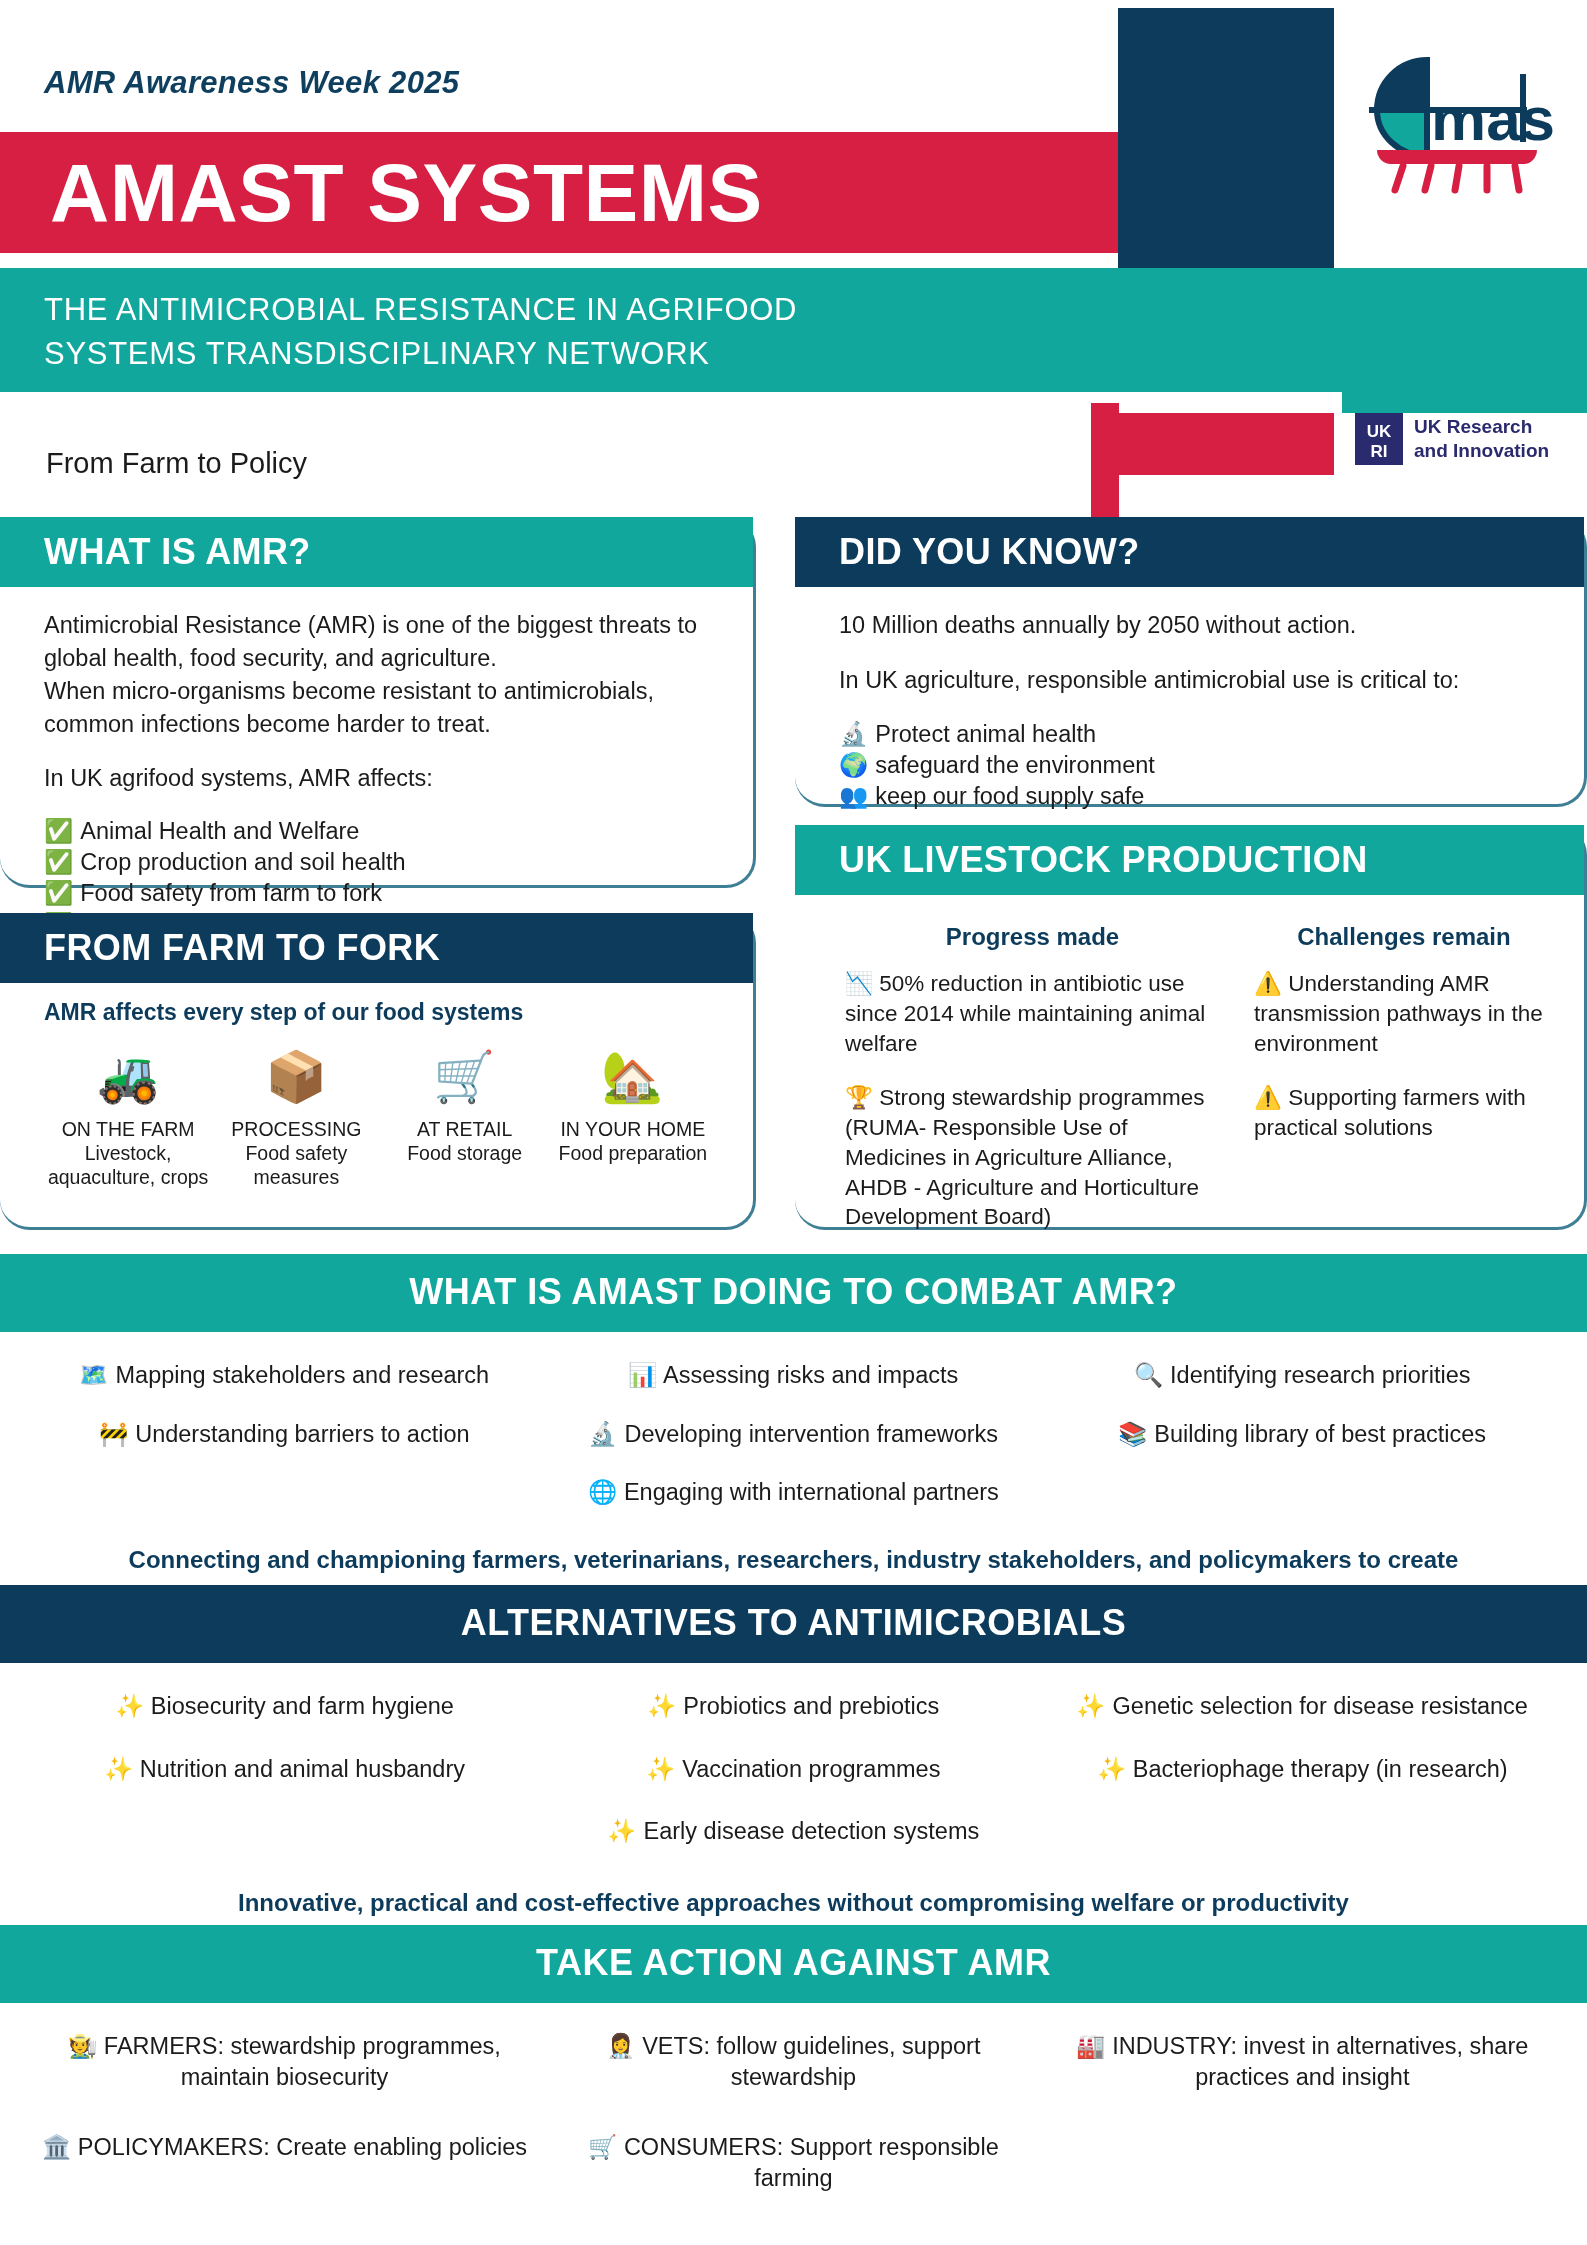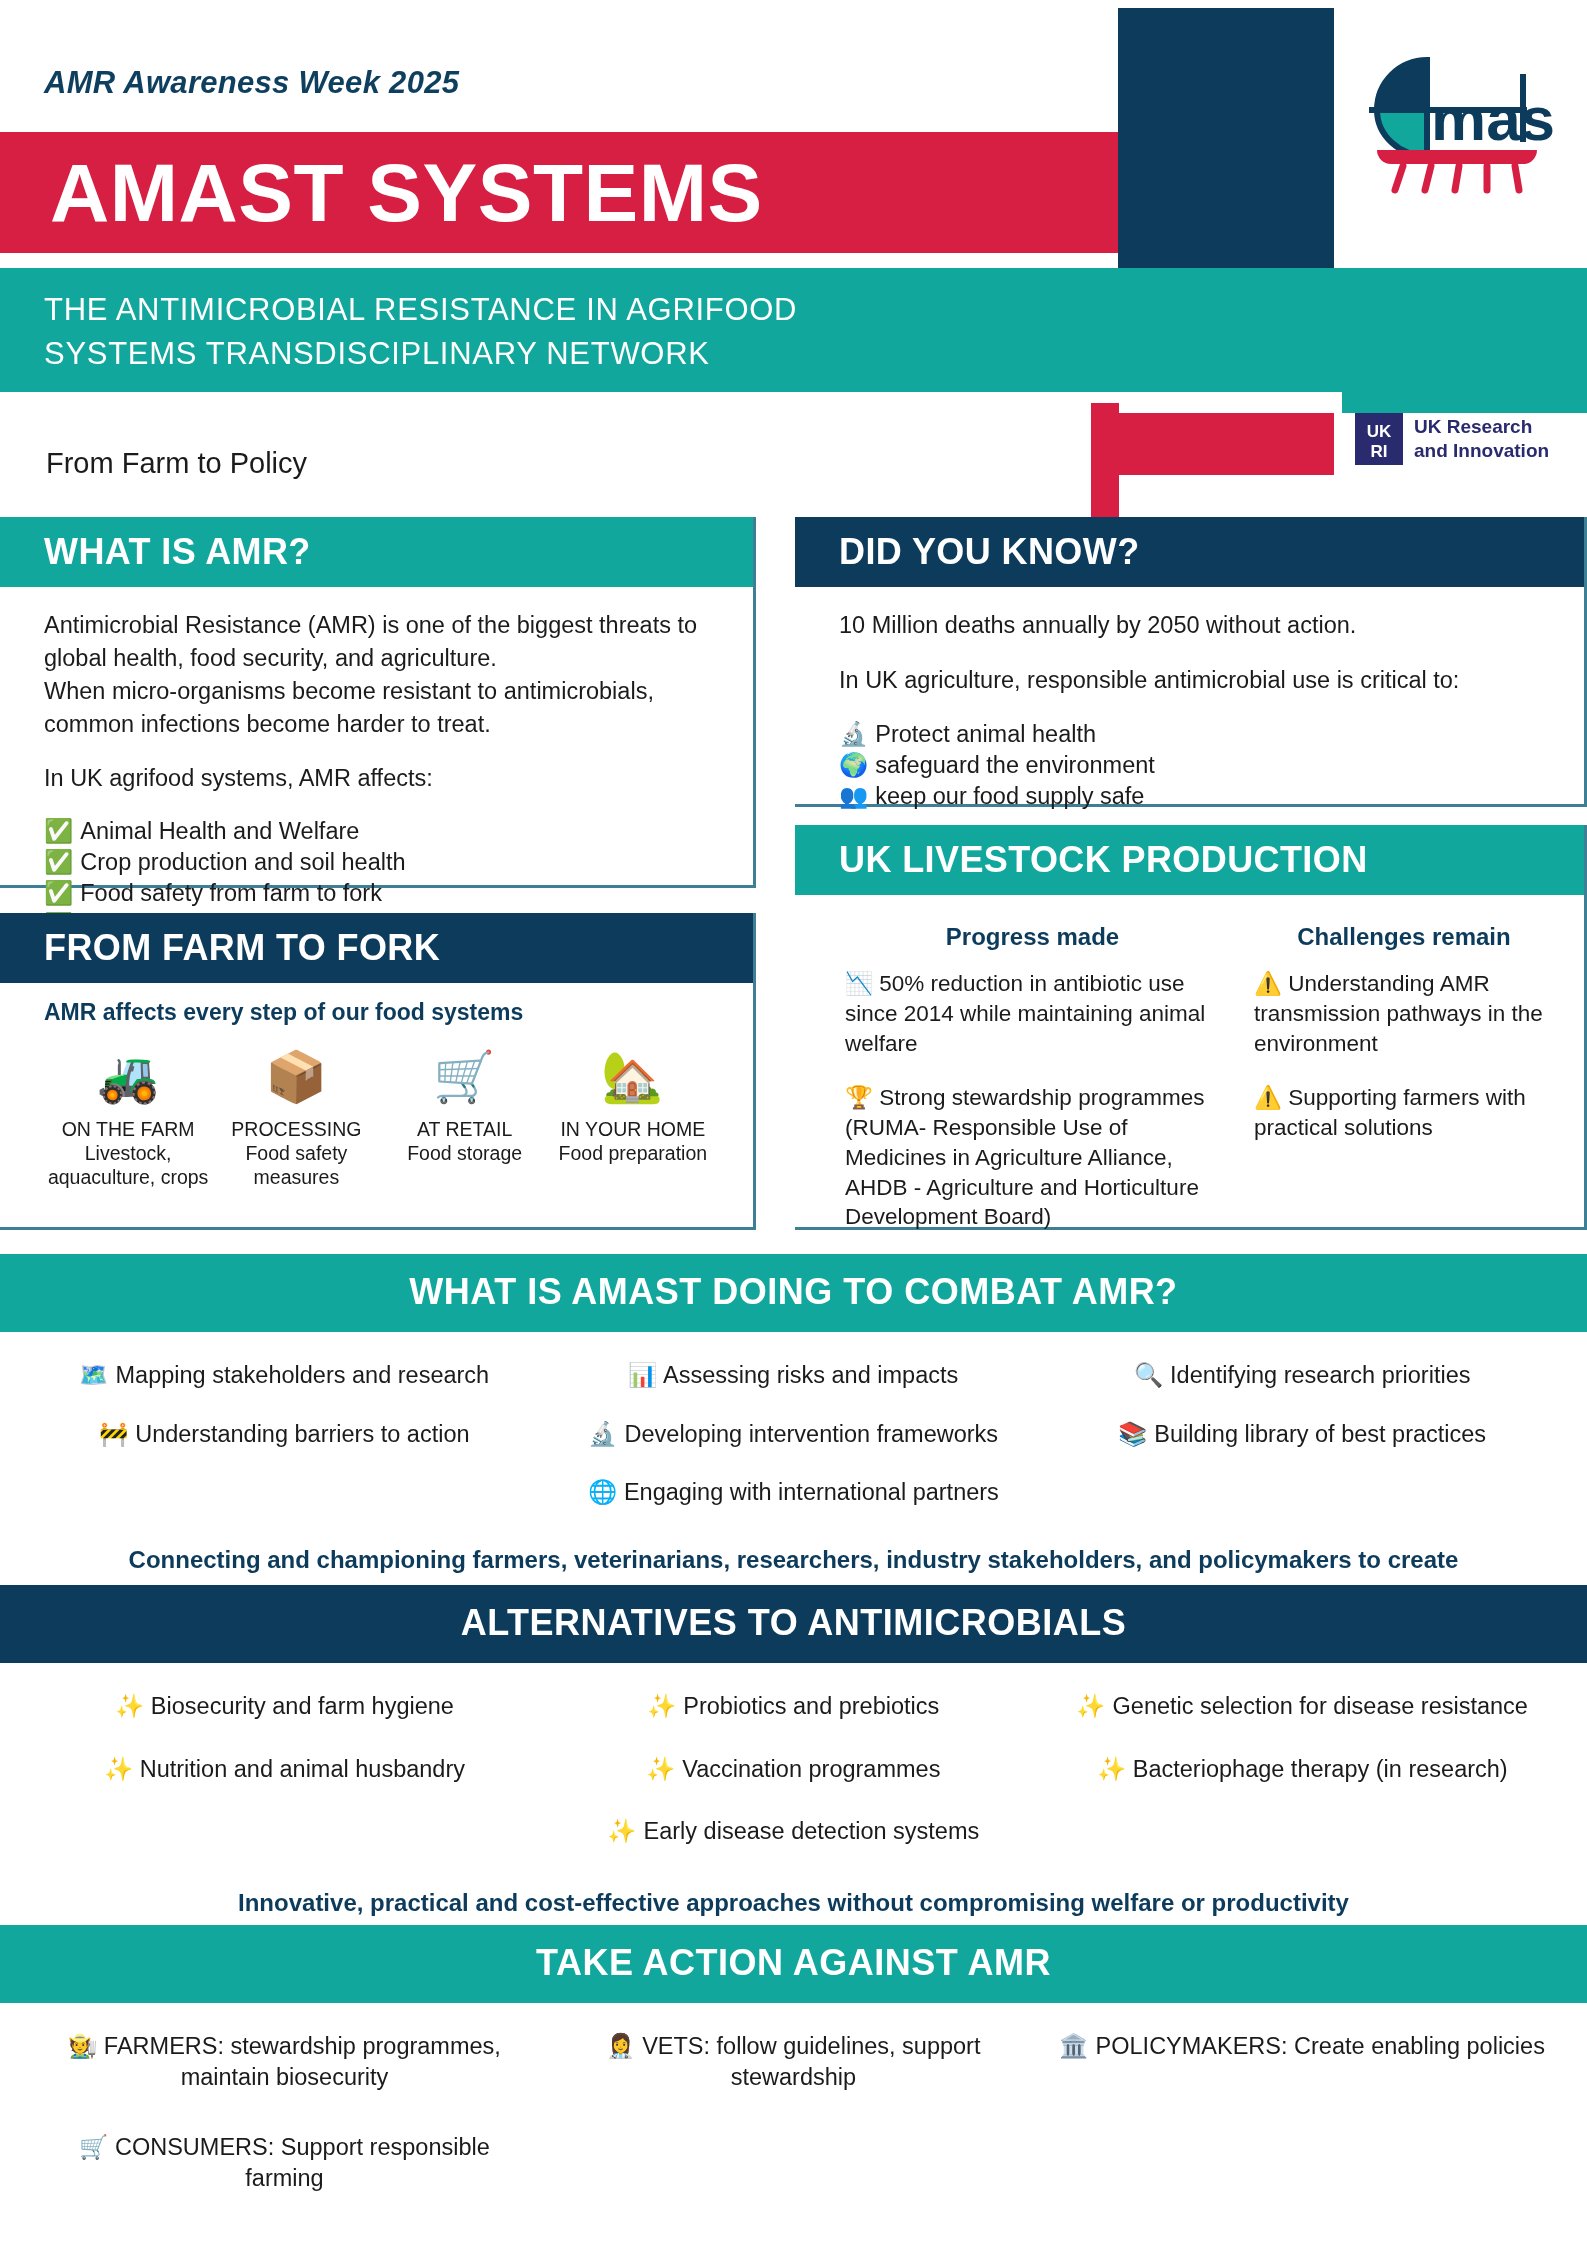--- a/index.html
+++ b/index.html
@@ -57,20 +57,21 @@
   .amast-logo { position:absolute; left:1355px; top:38px; width:200px; height:160px; }
   .ukri-logo  { position:absolute; left:1355px; top:413px; display:flex; align-items:center; gap:11px; }
   .ukri-mark  { width:48px; height:52px; background:#2a2a6e; display:block; }
   .ukri-text  { font-size:19px; font-weight:bold; color:#2a2a6e; line-height:1.25; }
 
   
   .card {
     position:absolute; background:#ffffff;
     border-right:3px solid #3f7f96;
     border-bottom:3px solid #3f7f96;
+    border-radius:30px;
   }
   .card-head { color:#fff; font-size:36px; font-weight:bold; letter-spacing:.4px;
                padding:14px 0 14px 44px; }
   .card-head.teal { background:#12a79d; }
   .card-head.navy { background:#0c3b5c; }
   .card-body { padding:22px 36px 14px 44px; }
 
   .card-amr  { left:0; top:517px; width:756px; height:371px; }
   .card-dyk  { left:795px; top:517px; width:792px; height:290px; }
   .card-f2f  { left:0; top:913px; width:756px; height:317px; }
@@ -306,18 +307,19 @@
   </div>
   <div class="footline">Innovative, practical and cost-effective approaches without compromising welfare or productivity</div>
   <div class="sect-rule"></div>
 </div>
 
 <div class="sect sect-take">
   <div class="sect-head teal">TAKE ACTION AGAINST AMR</div>
   <div class="grid3">
     <div class="g-item"><span>🧑‍🌾</span> <span>FARMERS: stewardship programmes, maintain biosecurity</span></div>
     <div class="g-item"><span>👩‍⚕️</span> <span>VETS: follow guidelines, support stewardship</span></div>
+    <div class="g-item"><span>🏭</span> <span>INDUSTRY: invest in alternatives, share practices and insight</span></div>
     <div class="g-item"><span>🏛️</span> <span>POLICYMAKERS: Create enabling policies</span></div>
     <div class="g-item"><span>🛒</span> <span>CONSUMERS: Support responsible farming</span></div>
   </div>
   <div class="footline">Small actions create big change when we work together</div>
 
 </div>
 
 </body></html>

